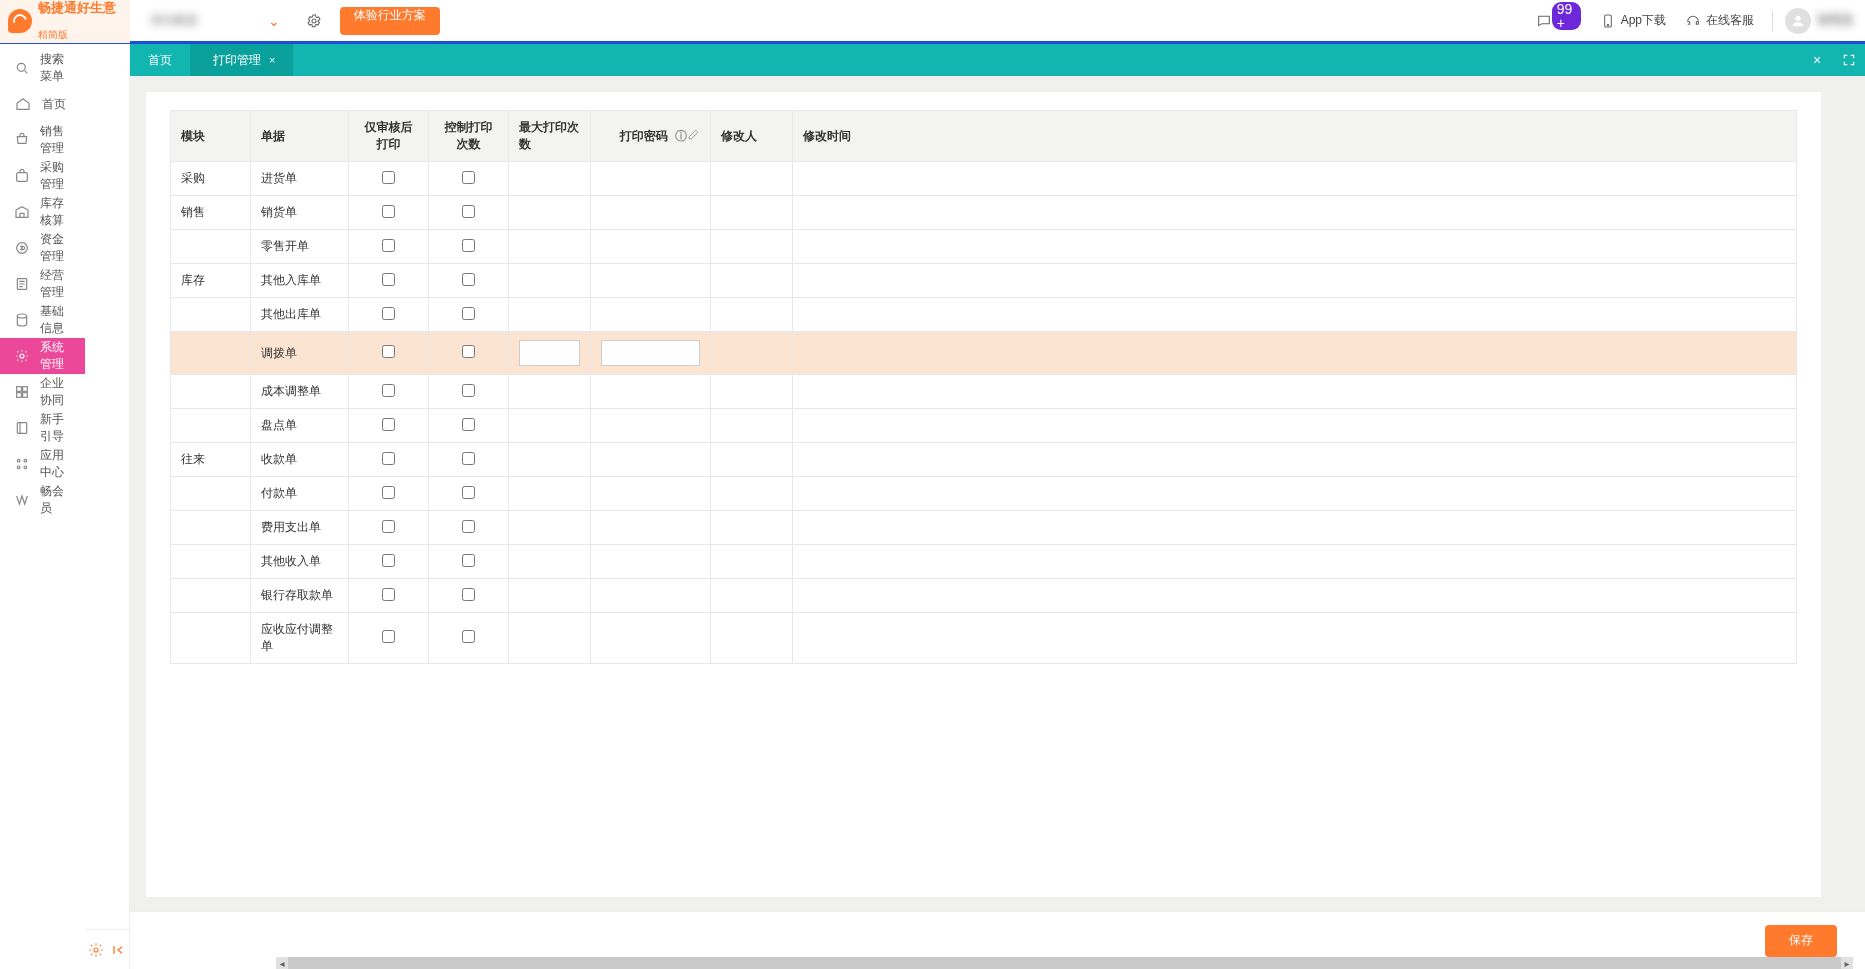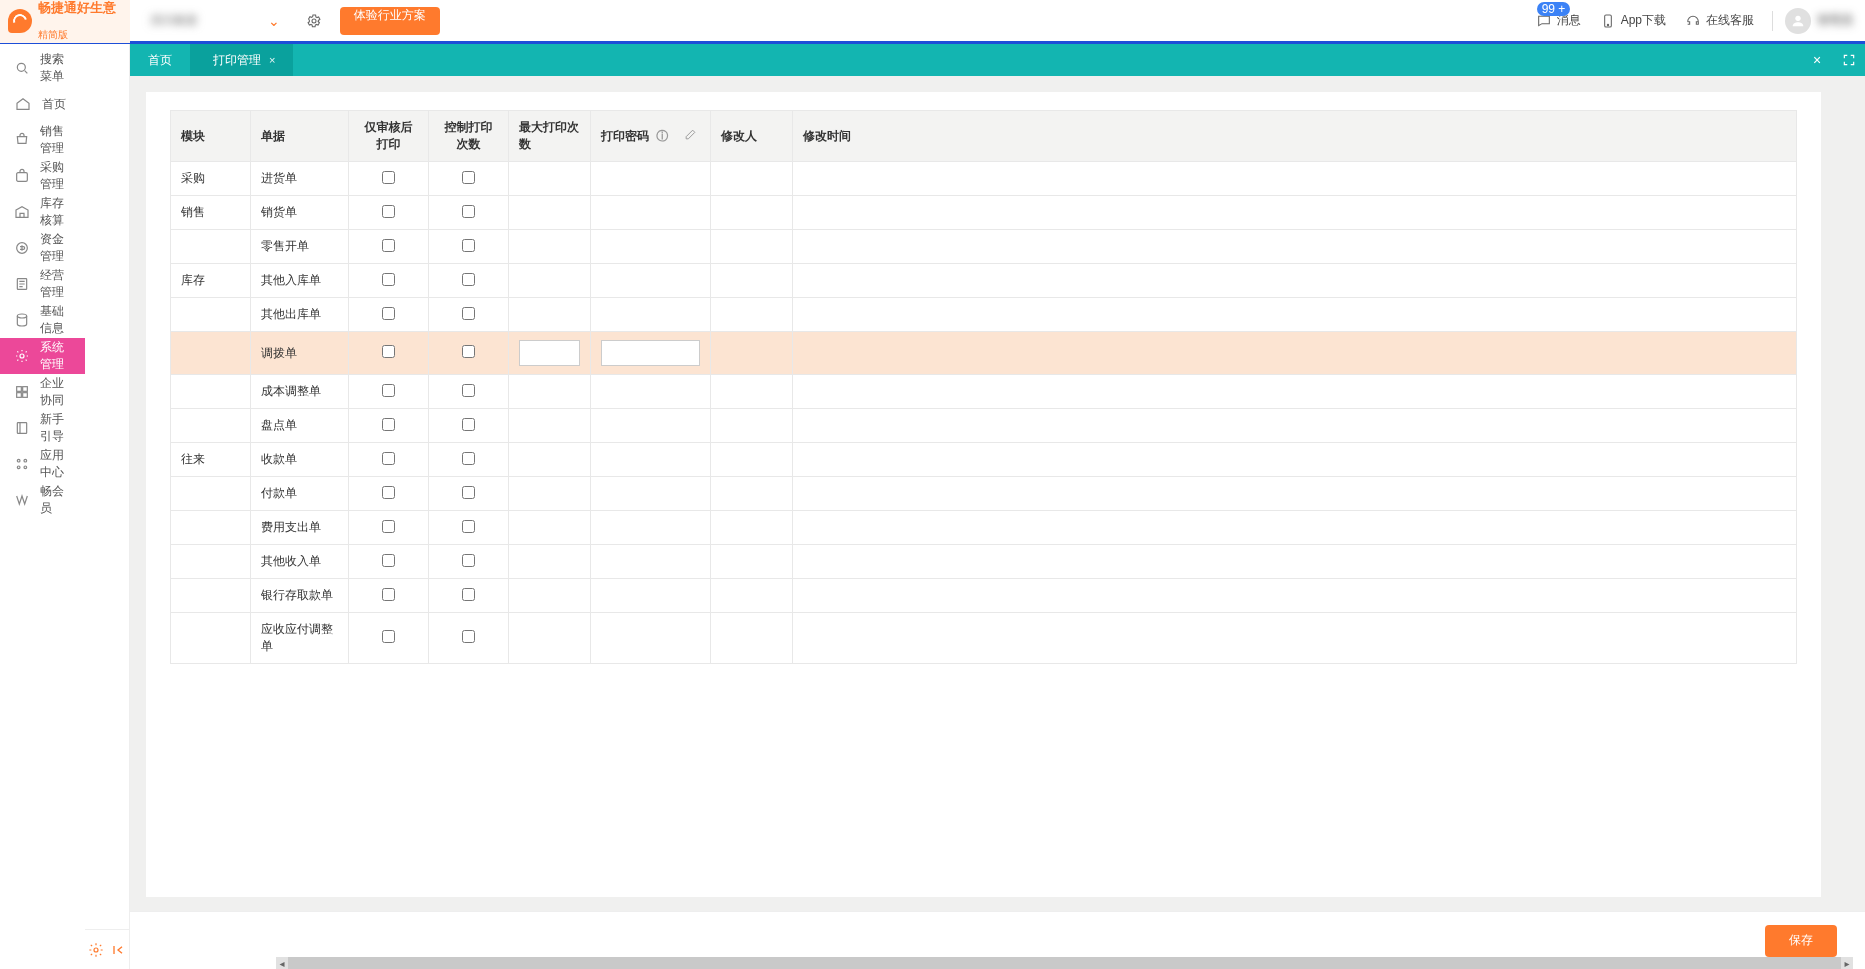--- a/index.html
+++ b/index.html
@@ -74,23 +74,23 @@
     display:flex;align-items:flex-start;cursor:pointer;font-size:12px;
   }
 
   .topbar-spacer { flex:1; }
 
   .quick {
     display:flex;align-items:center;margin-left:18px;color:#444;cursor:pointer;position:relative;
   }
   .quick .qicon { width:18px;height:18px;display:inline-flex;align-items:center;justify-content:center;margin-right:4px;color:#666; }
   .badge {
-    position:absolute; top:-10px; left:2px;
-    background:#3b82f6;color:#fff;border-radius:9px;
-    font-size:12px;padding:0 5px;line-height:14px;
+    position:absolute; top:-10px; left:17px;
+    background:#6d28d9;color:#fff;border-radius:9px;
+    font-size:14px;padding:0 5px;line-height:14px;
   }
 
   .divider { width:1px;height:20px;background:#ddd;margin-left:18px; }
   .avatar {
     width:26px;height:26px;border-radius:50%;background:#e0e0e0;margin-left:12px;
     display:flex;align-items:center;justify-content:center;color:#fff;
   }
   .user-name { margin-left:6px; filter: blur(4px); }
 
   
@@ -157,21 +157,21 @@
   .col-audit { width:80px; text-align:center; }
   .col-ctrl  { width:80px; text-align:center; }
   .col-max   { width:82px; }
   .col-pwd   { width:120px; }
   .col-mby   { width:82px; }
   .col-mtm   { width:auto; }
 
   td.center { text-align:center; }
   input[type=checkbox]{ width:13px;height:13px; }
 
-  .th-pwd { display:flex;align-items:center;justify-content:flex-start;gap:16px; }
+  .th-pwd { display:flex;align-items:center;justify-content:flex-end; }
   .th-pwd .help { color:#999;margin-left:4px; }
   .th-pwd .edit { color:#999;cursor:pointer; }
 
   tr.hl td { background:#fce4d2; }
   tr.hl input[type=text]{
     width:100%;height:26px;border:1px solid #ccc;background:#fff;padding:2px 4px;
   }
 
   
   .footer-bar {

